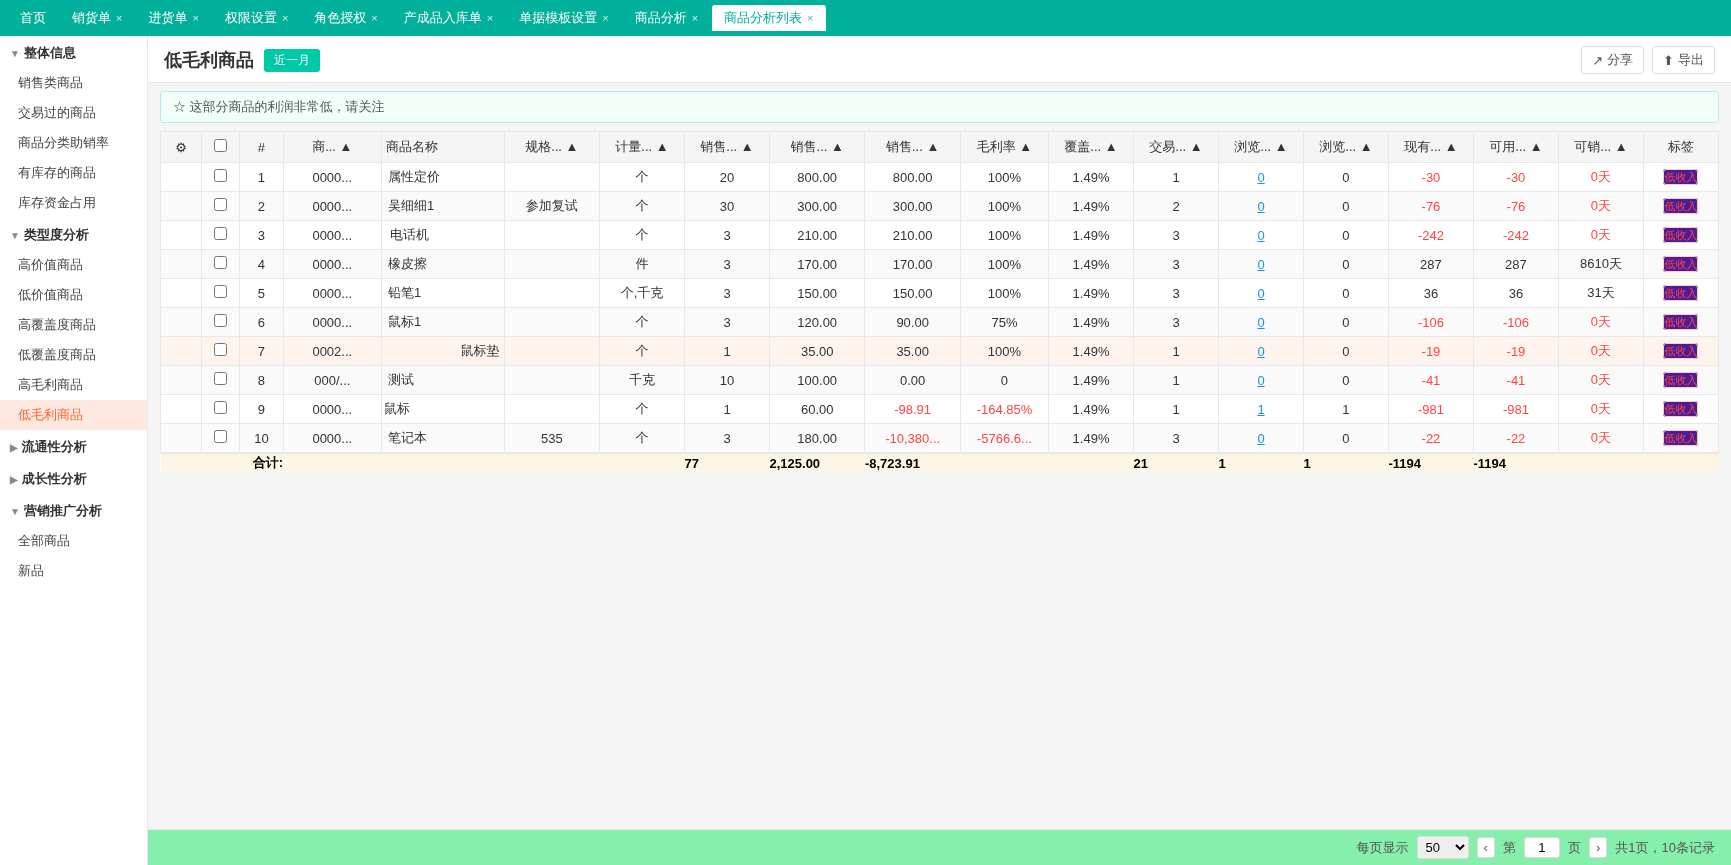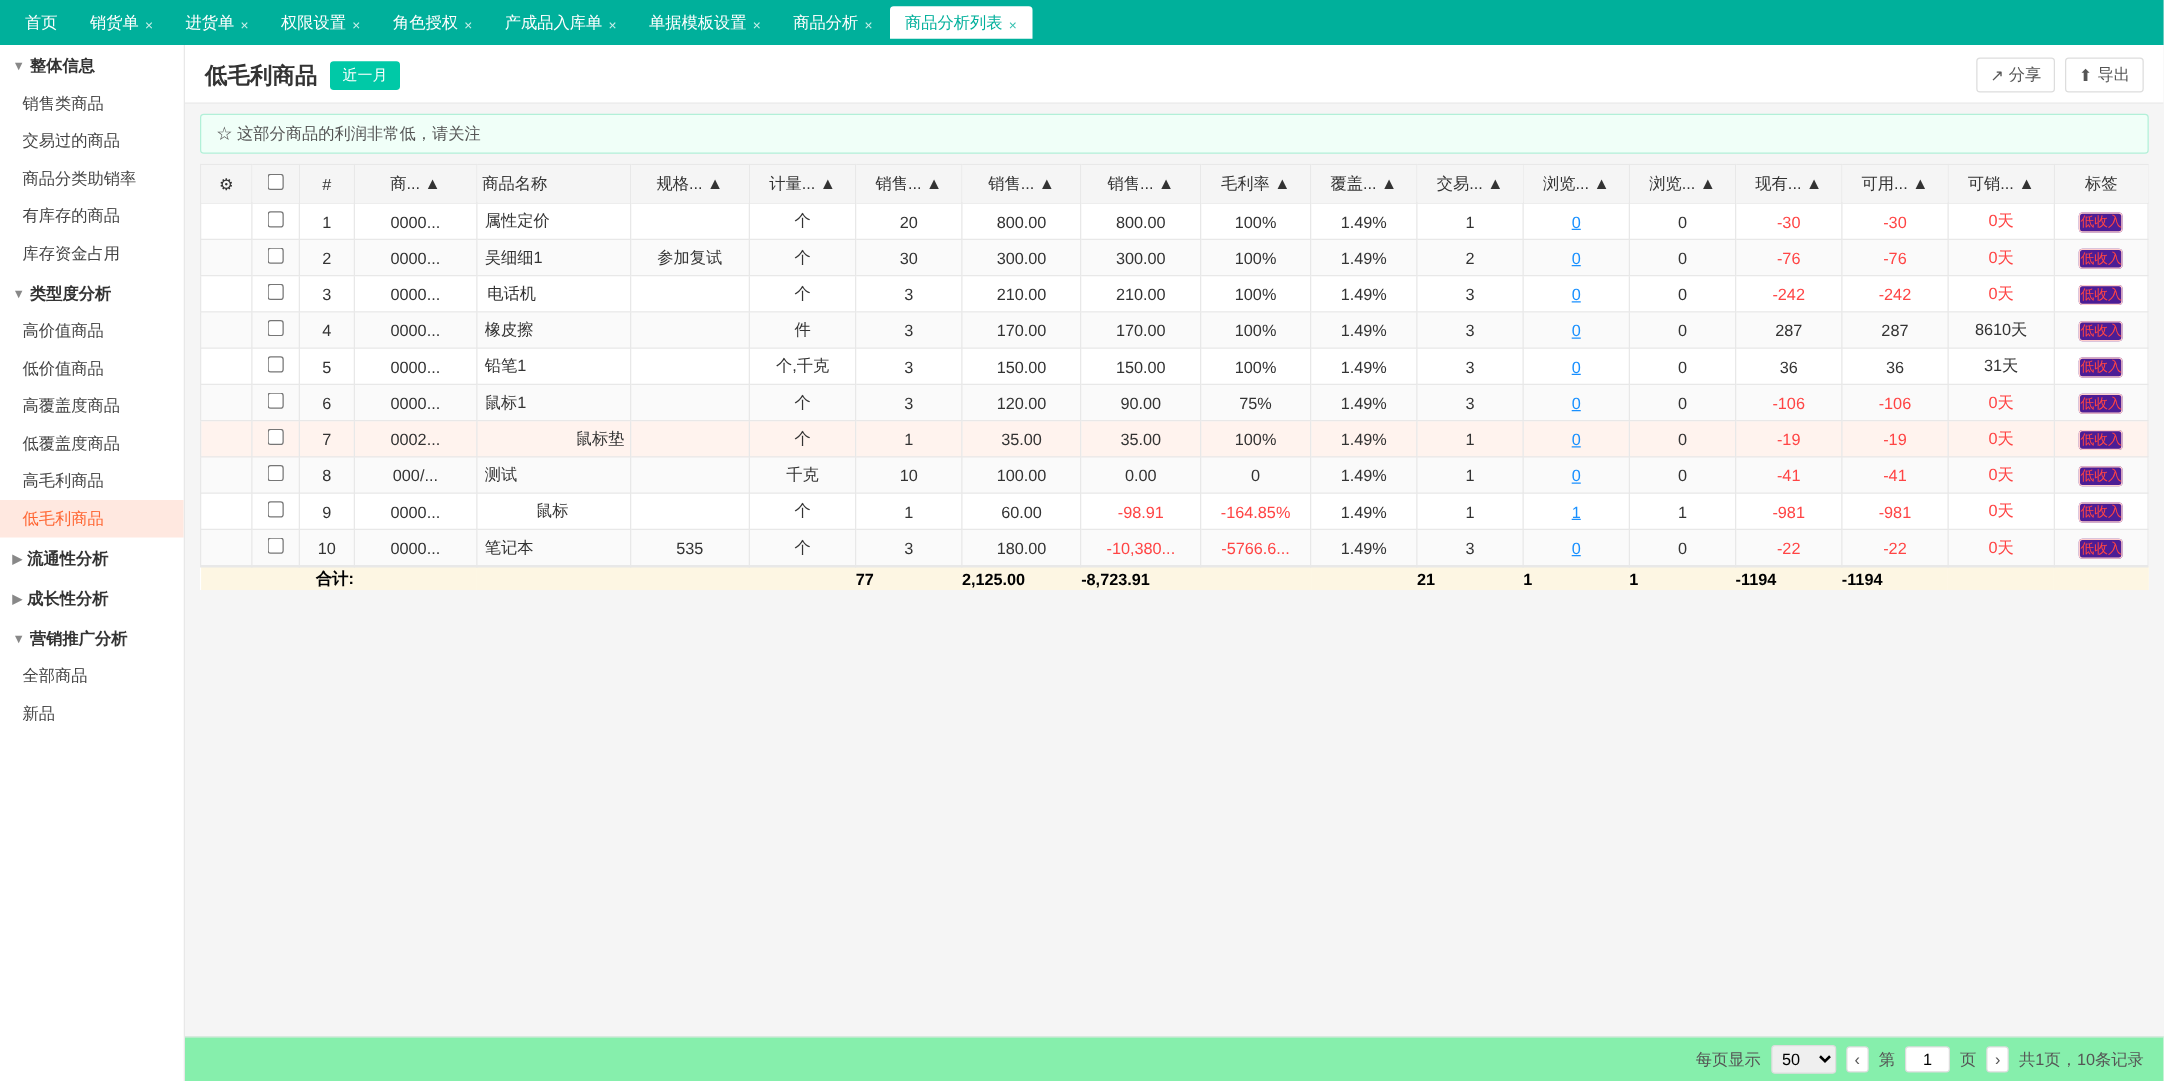--- a/index.html
+++ b/index.html
@@ -13,21 +13,21 @@
       height: 36px;
       padding: 0 8px;
       gap: 2px;
     }
     .nav-item {
       color: #fff;
       padding: 4px 12px;
       cursor: pointer;
       border-radius: 3px;
       white-space: nowrap;
-      display: flex; align-items: flex-end; gap: 3px;
+      display: flex; align-items: center; gap: 3px;
     }
     .nav-item.active { background: #fff; color: #00b09b; border-radius: 3px 3px 0 0; }
     .nav-close { font-size: 11px; opacity: 0.8; margin-left: 2px; }
 
     
     .main-layout {
       display: flex;
       height: calc(100vh - 36px);
     }
 
@@ -530,21 +530,21 @@
       <td class="red">-41</td>
       <td class="red">-41</td>
       <td class="red">0天</td>
       <td><span class="tag-low-income">低收入</span></td>
     </tr>
             <tr>
       <td></td>
       <td><input type="checkbox" style=""></td>
       <td>9</td>
       <td>0000...</td>
-      <td style="text-align:center;padding-left:2px;">鼠标</td>
+      <td style="text-align:left;padding-left:2px;">鼠标</td>
       <td></td>
       <td>个</td>
       <td>1</td>
       <td>60.00</td>
       <td class="red">-98.91</td>
       <td class="red">-164.85%</td>
       <td>1.49%</td>
       <td>1</td>
       <td class="link">1</td>
       <td>1</td>

